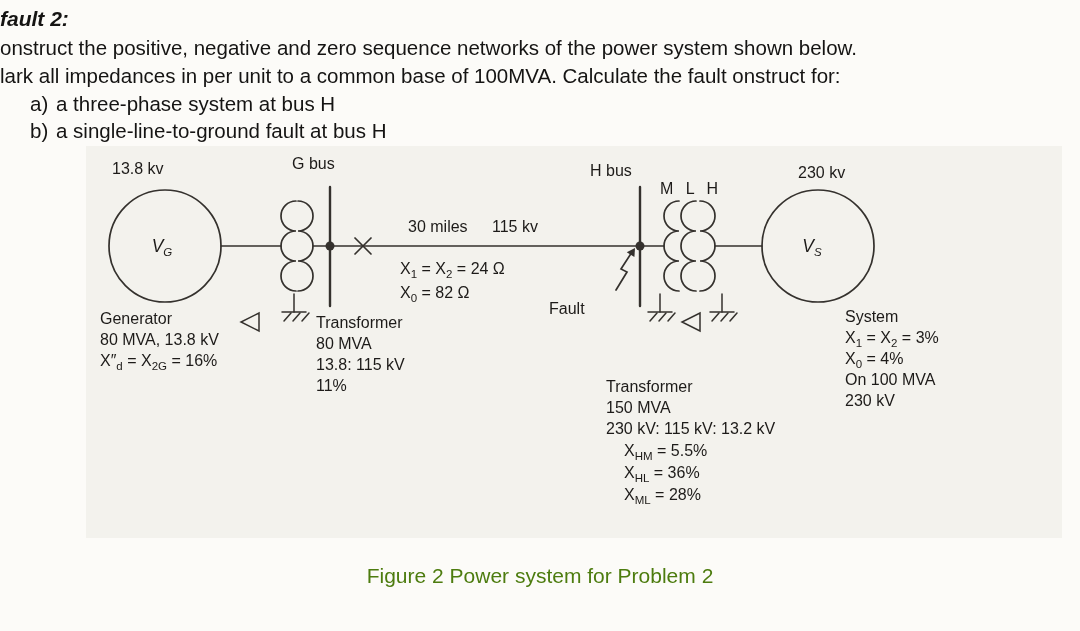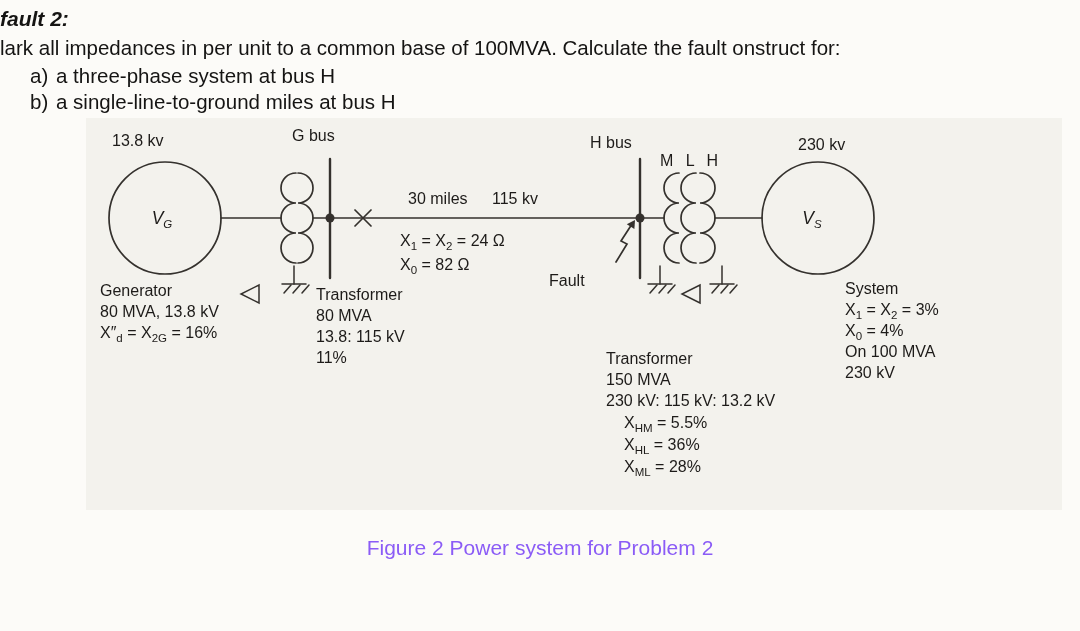--- a/index.html
+++ b/index.html
@@ -24,36 +24,37 @@
   figure { margin:0; }
   svg { display:block; }
   svg text { font-family:"Liberation Sans", sans-serif; font-size:16px; fill:#1d1b19; }
   svg .it { font-style:italic; font-size:17.5px; }
   svg .sub { font-size:11.5px; }
   .stroke { stroke:#34312d; stroke-width:1.7; fill:none; stroke-linecap:round; }
   .thin { stroke-width:1.5; }
   .bus { stroke-width:2.4; }
   .fill { fill:#34312d; stroke:none; }
   .figbg { fill:#f3f2ed; }
-  .caption { text-align:center; font-size:21px; margin-top:20px; color:#8b5cf6; }
+  .caption { text-align:center; font-size:21px; margin-top:20px; color:#4d7c0f; }
 </style>
 </head>
 <body>
 
 <div class="page">
 
   <header class="header">
     <p class="title">fault 2:</p>
+    <p class="pline">onstruct the positive, negative and zero sequence networks of the power system shown below.</p>
     <p class="pline">lark all impedances in per unit to a common base of 100MVA. Calculate the fault onstruct for:</p>
     <ul class="flist">
       <li>
         <span class="marker">a)</span><span>a three-phase system at bus H</span>
       </li>
       <li>
-        <span class="marker">b)</span><span>a single-line-to-ground miles at bus H</span>
+        <span class="marker">b)</span><span>a single-line-to-ground fault at bus H</span>
       </li>
     </ul>
   </header>
 
   <figure>
     <svg viewBox="0 0 1080 400" width="1080" height="400">
 
       <rect class="figbg" x="86" y="2" width="976" height="392"></rect>
 
       <circle class="stroke" cx="165" cy="102" r="56"></circle>

